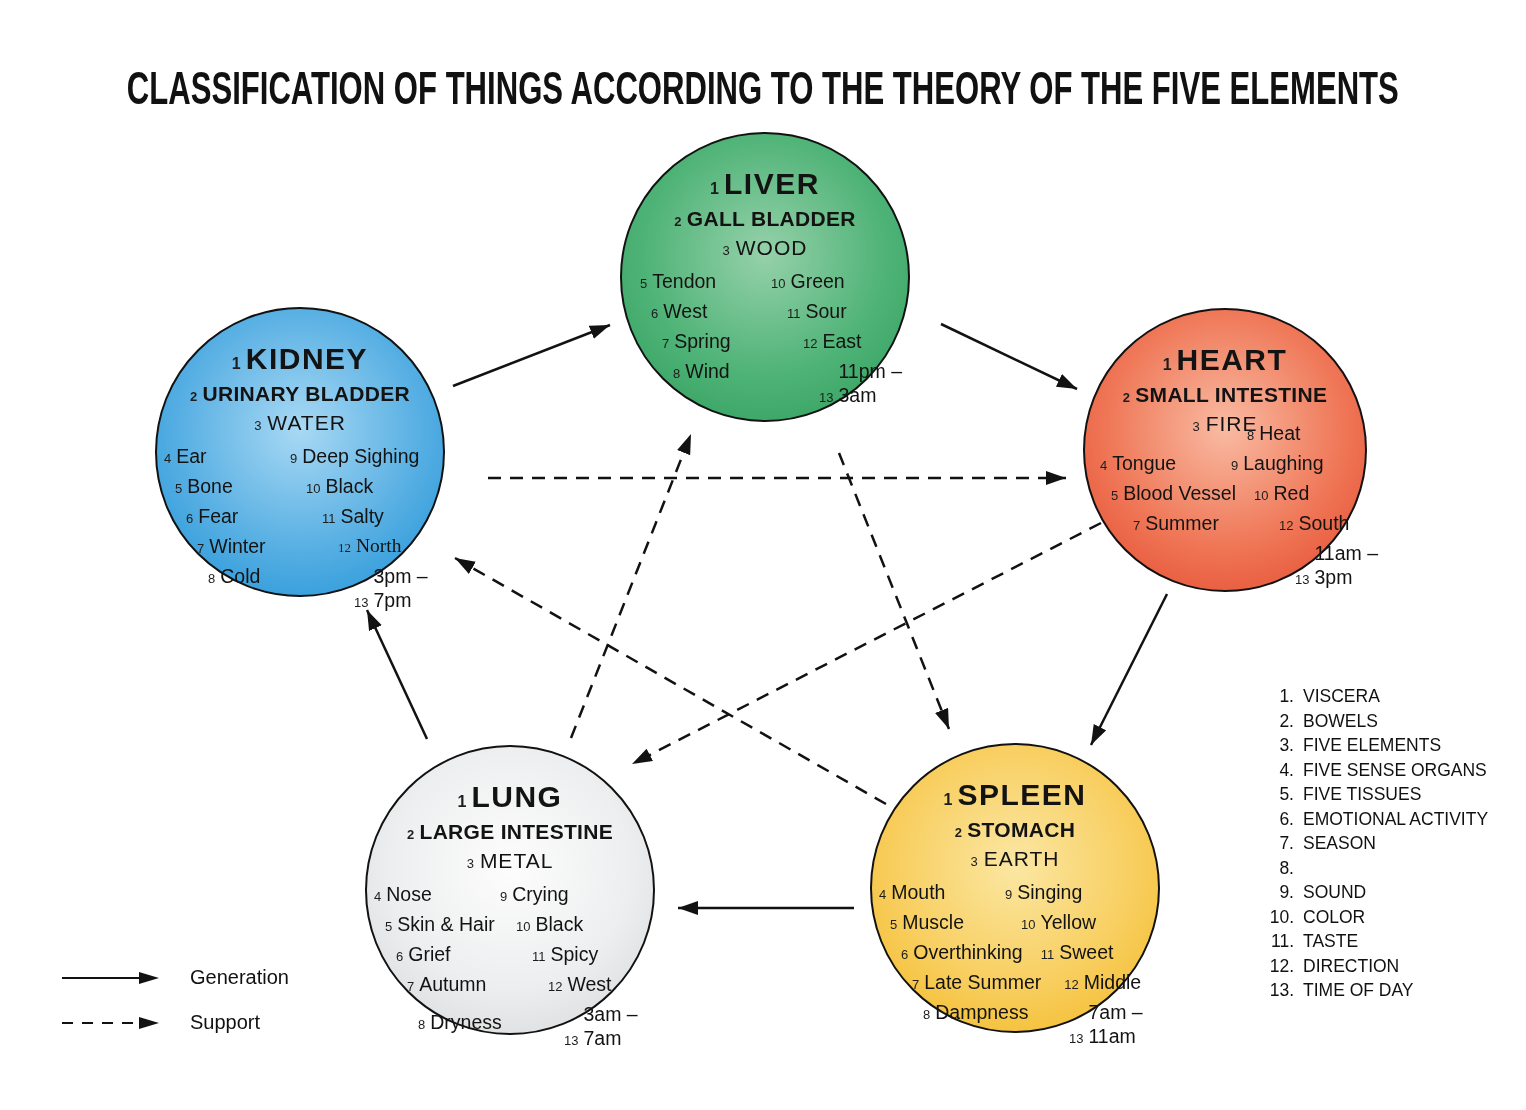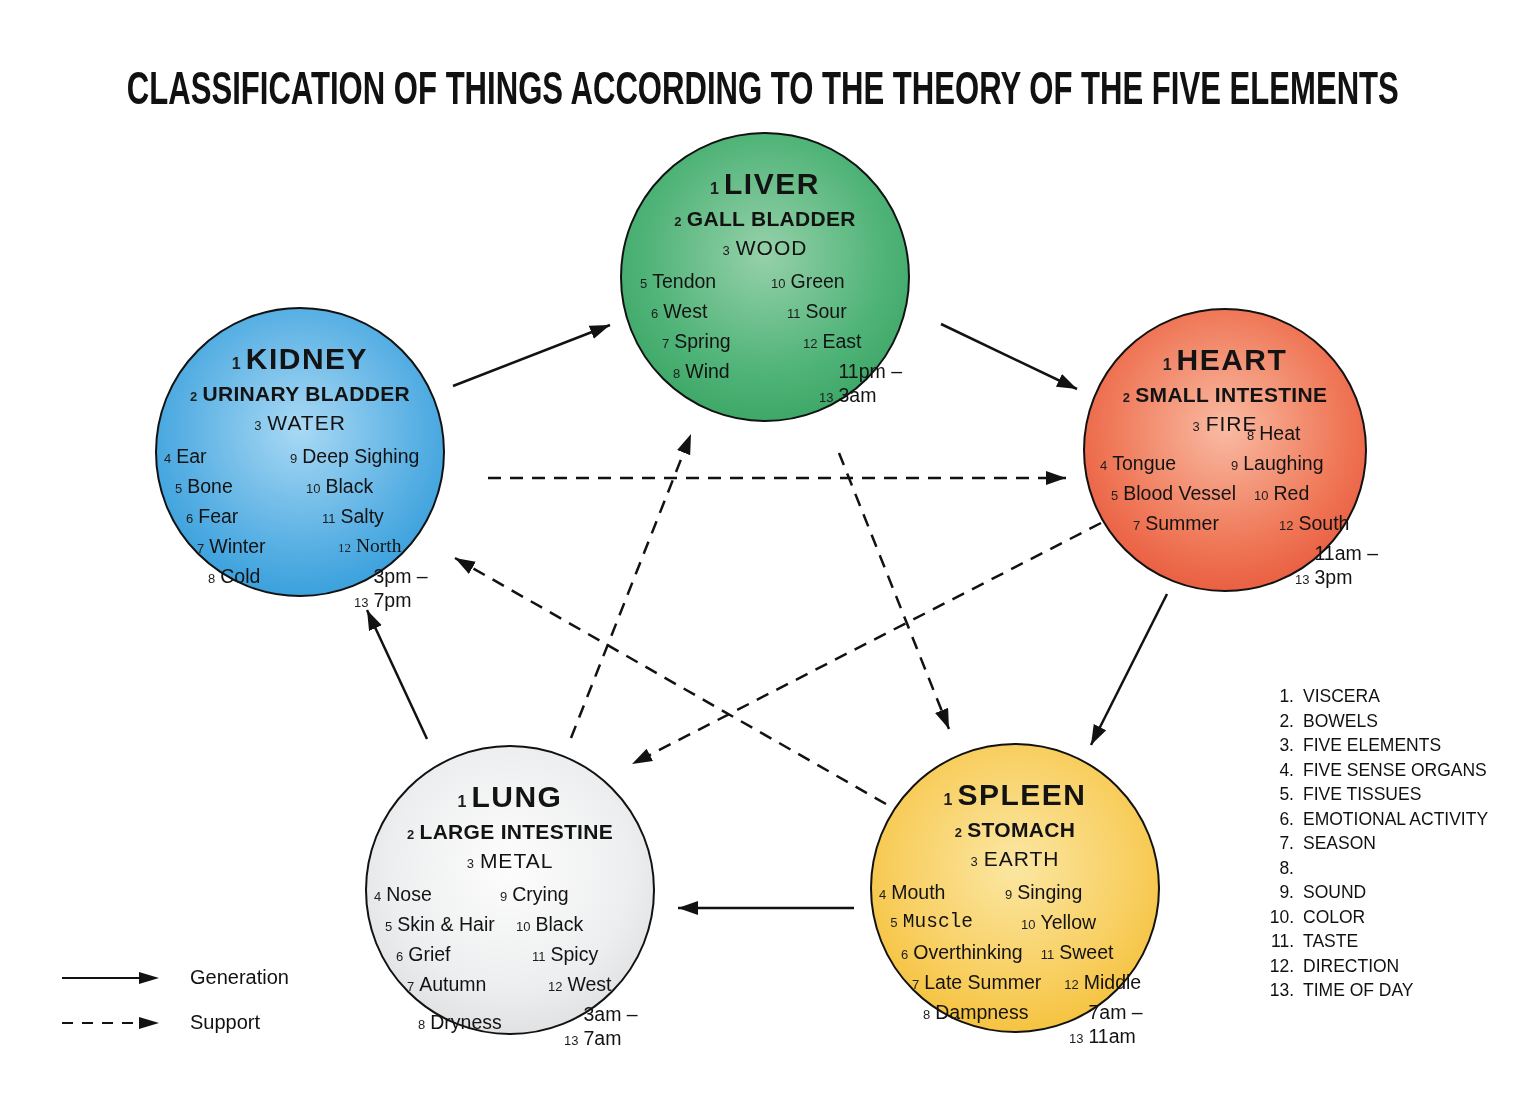--- a/index.html
+++ b/index.html
@@ -181,21 +181,21 @@
       <div class="circle circle-spleen" style="background: radial-gradient(circle at 50% 42%, rgb(251, 231, 163) 0%, rgb(248, 206, 95) 55%, rgb(242, 183, 30) 100%);">
         <div class="c-title"><span class="num">1</span><span>SPLEEN</span></div>
         <div class="c-sub"><span class="num">2</span><span>STOMACH</span></div>
         <div class="c-elem"><span class="num">3</span><span>EARTH</span></div>
         <div class="c-rows">
           <div class="c-row">
             <span class="cell lcell" style="padding-left: 0px;"><span class="num">4</span><span class="txt">Mouth</span></span>
             <span class="cell rcell" style="padding-left: 8px;"><span class="num">9</span><span class="txt">Singing</span></span>
           </div>
           <div class="c-row">
-            <span class="cell lcell" style="padding-left: 11px; font-family: Liberation Mono, monospace;"><span class="num">5</span><span class="txt">Muscle</span></span>
+            <span class="cell lcell" style="padding-left: 11px;"><span class="num">5</span><span class="txt">Muscle</span></span>
             <span class="cell rcell" style="padding-left: 13px;"><span class="num">10</span><span class="txt">Yellow</span></span>
           </div>
           <div class="c-row">
             <span class="cell lcell" style="padding-left: 22px;"><span class="num">6</span><span class="txt">Overthinking</span></span>
             <span class="cell rcell" style="padding-left: 18px;"><span class="num">11</span><span class="txt">Sweet</span></span>
           </div>
           <div class="c-row">
             <span class="cell lcell" style="padding-left: 33px;"><span class="num">7</span><span class="txt">Late Summer</span></span>
             <span class="cell rcell" style="padding-left: 23px;"><span class="num">12</span><span class="txt">Middle</span></span>
           </div>

